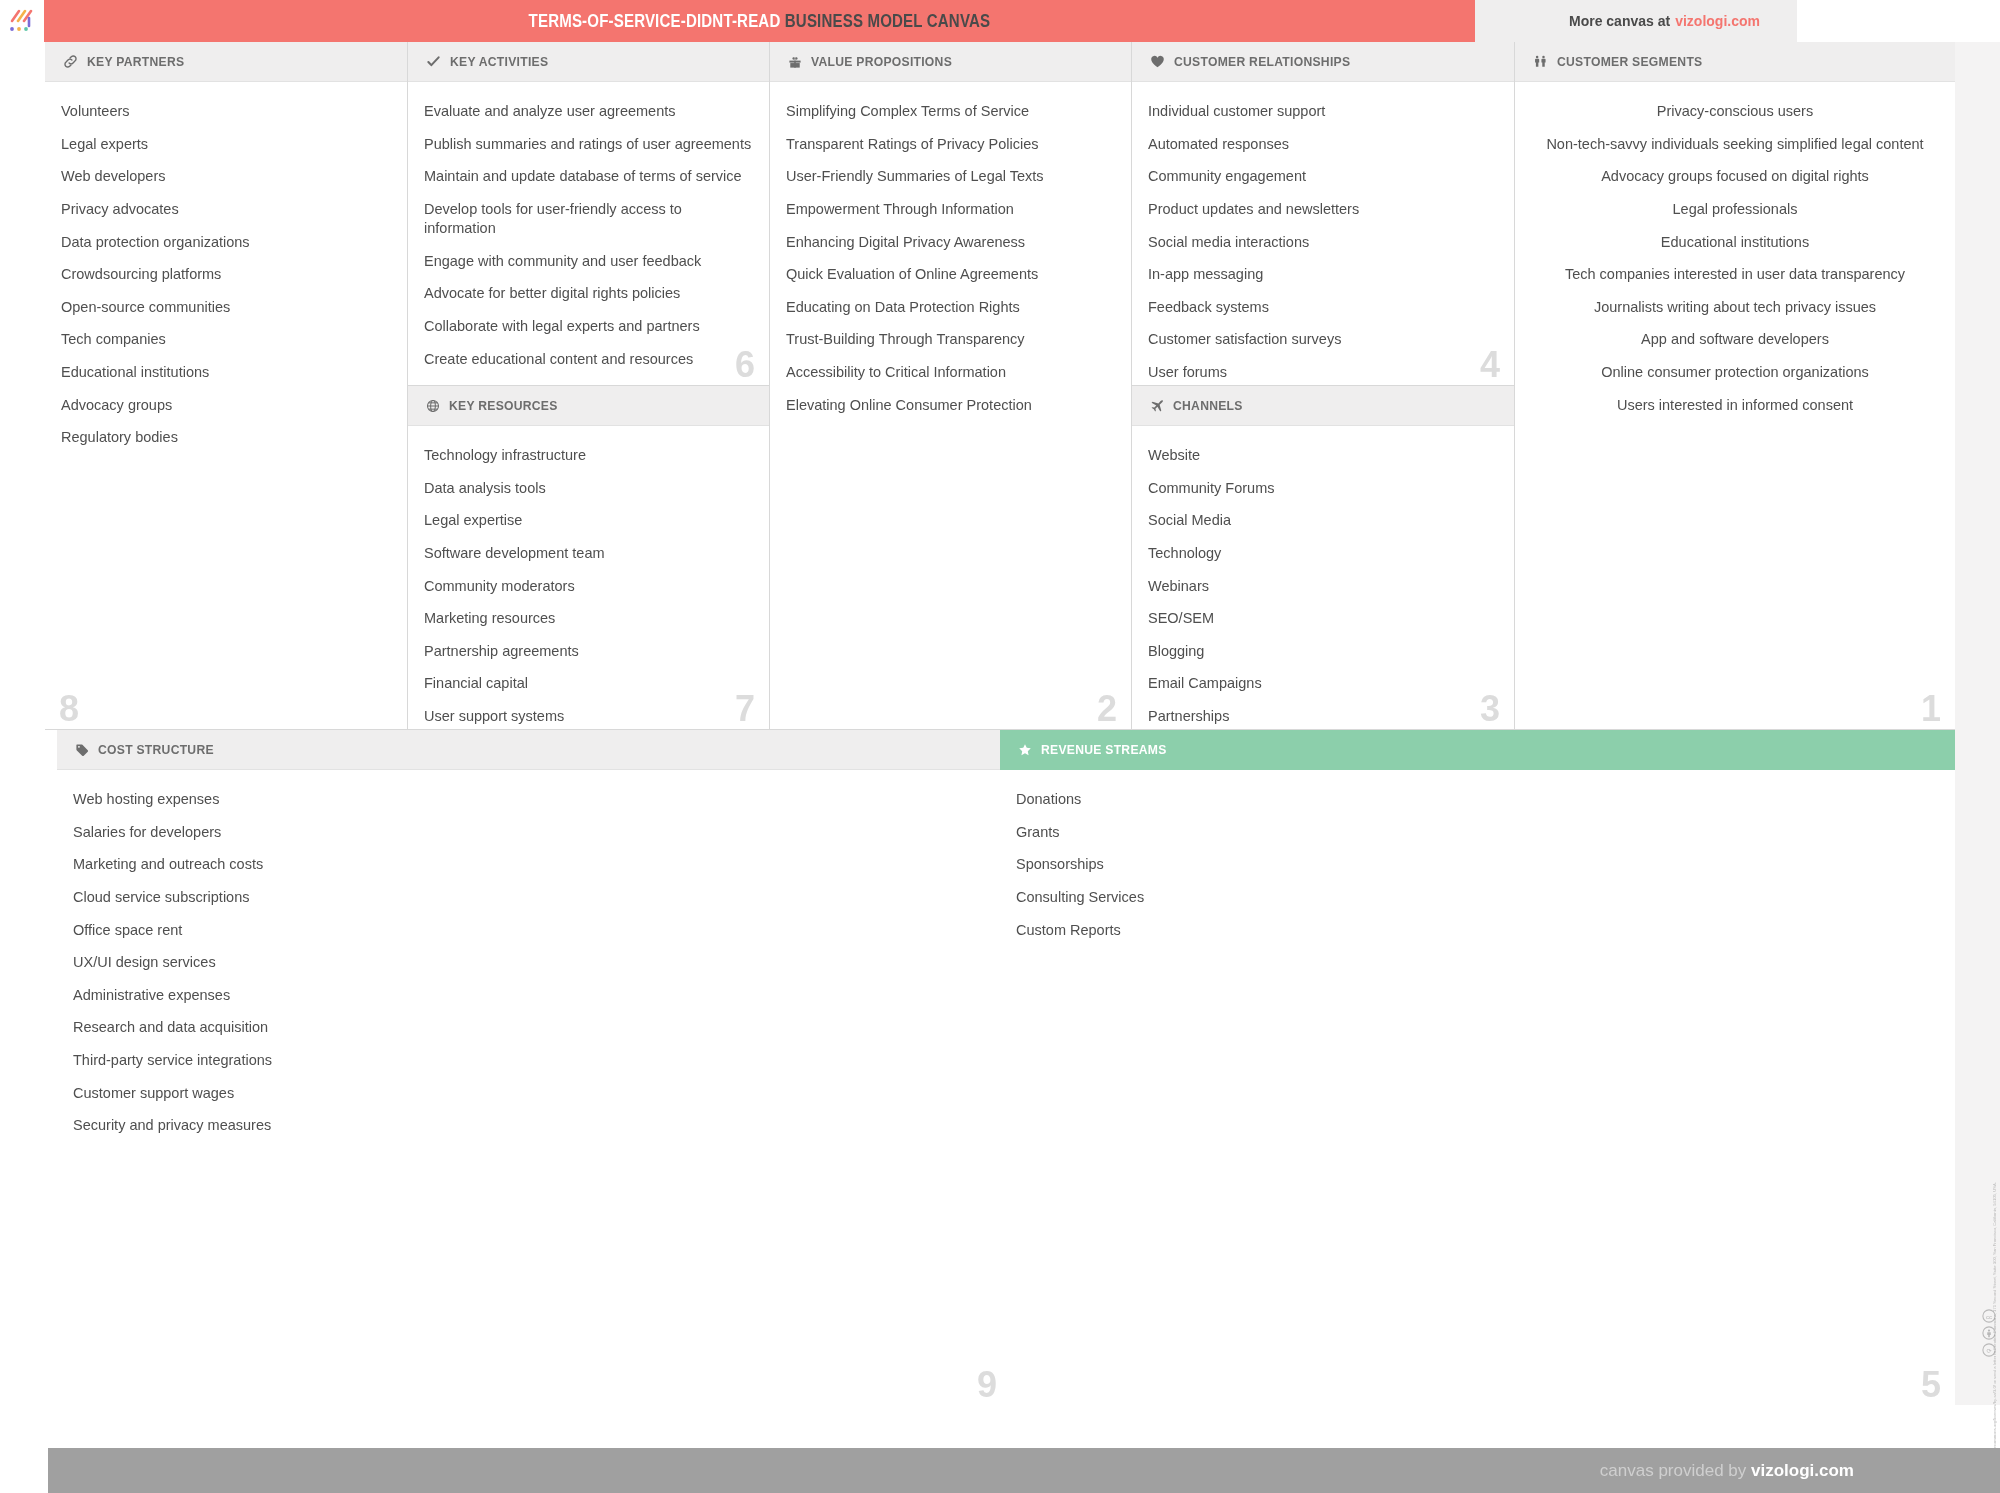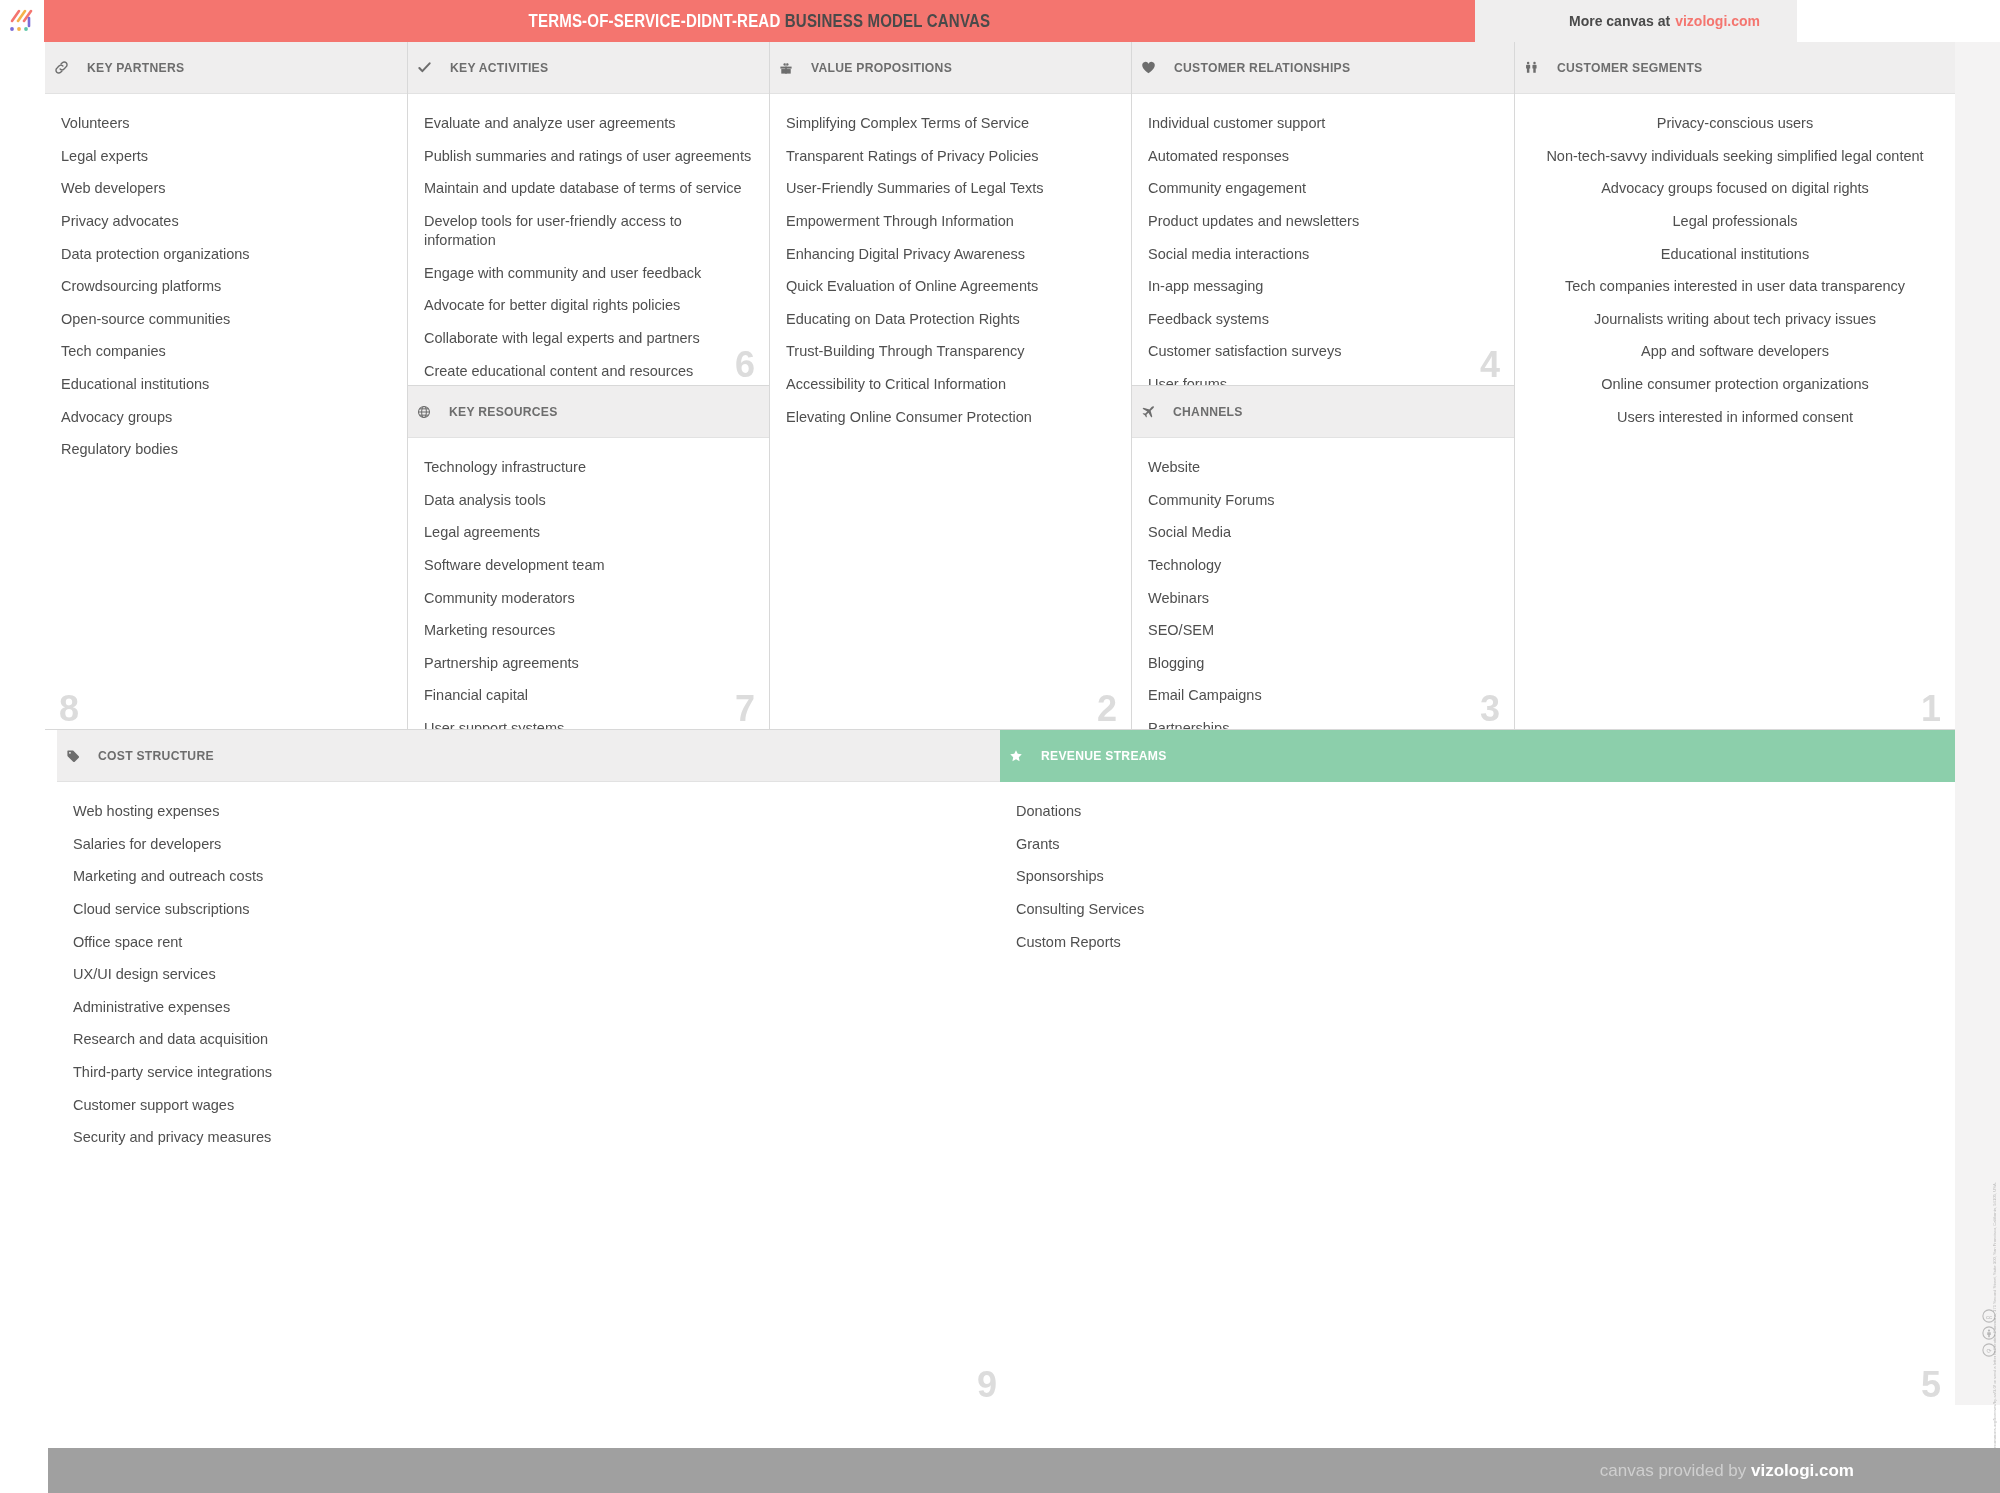--- a/index.html
+++ b/index.html
@@ -55,26 +55,26 @@
     position: absolute;
     background: #ffffff;
     border-right: 1px solid #d8d8d8;
     border-bottom: 1px solid #d8d8d8;
     overflow: hidden;
   }
   .cell.nr { border-right: none; }
   .cell.nb { border-bottom: none; }
 
   .cell-head {
-    height: 52px;
+    height: 40px;
     background: #efeeee;
     border-bottom: 1px solid #e2e2e2;
     display: flex; align-items: center;
-    padding-left: 9px;
-    gap: 18px;
+    padding-left: 18px;
+    gap: 9px;
   }
   .cell-head.green { background: #8ccfab; border-bottom-color: #8ccfab; }
   .head-label {
     font-size: 13.5px; font-weight: bold; letter-spacing: .3px;
     color: #6d6d6d; text-transform: uppercase;
     transform: scaleX(.9); transform-origin: left center;
     white-space: nowrap;
   }
   .cell-head.green .head-label { color: #ffffff; }
   .head-icon {
@@ -235,21 +235,21 @@
               <line x1="2.9" y1="4.4" x2="13.1" y2="4.4"></line>
               <line x1="2.9" y1="11.6" x2="13.1" y2="11.6"></line>
             </g>
           </svg>
       </span>
       <span class="head-label">KEY RESOURCES</span>
     </div>
     <div class="cell-body">
       <div class="item">Technology infrastructure</div>
       <div class="item">Data analysis tools</div>
-      <div class="item">Legal agreements</div>
+      <div class="item">Legal expertise</div>
       <div class="item">Software development team</div>
       <div class="item">Community moderators</div>
       <div class="item">Marketing resources</div>
       <div class="item">Partnership agreements</div>
       <div class="item">Financial capital</div>
       <div class="item">User support systems</div>
 
     </div>
     <div class="corner-num">7</div>
   </div>

